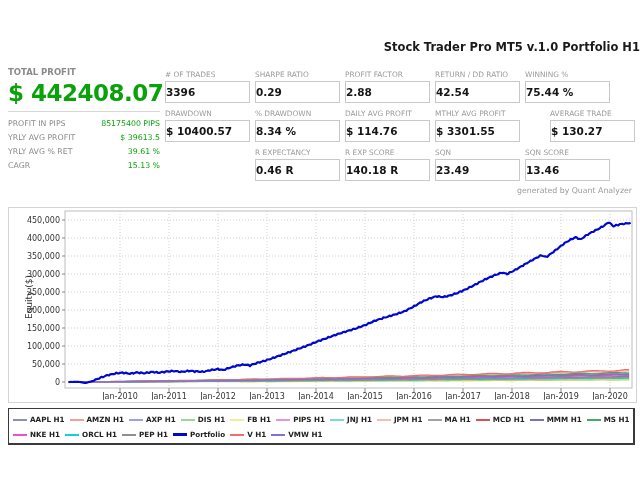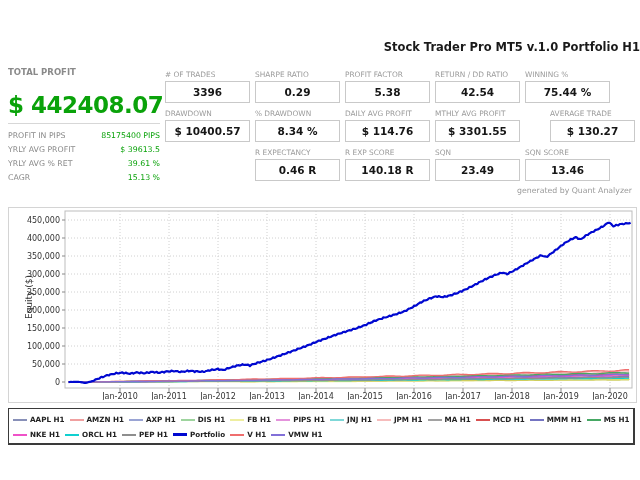--- a/index.html
+++ b/index.html
@@ -4,32 +4,32 @@
 <style>
   html,body{margin:0;padding:0;background:#fff;}
   .page{position:relative;width:640px;height:480px;background:#fff;overflow:hidden;
         font-family:"DejaVu Sans",sans-serif;}
   .title{position:absolute;top:40px;left:0;width:640px;text-align:right;
          font-size:11.5px;font-weight:bold;color:#1a1a1a;}
 
   
   .profit-panel{position:absolute;left:8px;top:67px;width:152px;}
   .pp-label{font-size:8.5px;font-weight:bold;color:#8a8a8a;}
-  .pp-value{font-size:23px;font-weight:bold;margin-top:15px;white-space:nowrap;letter-spacing:-0.5px;}
+  .pp-value{font-size:23px;font-weight:bold;margin-top:3px;white-space:nowrap;letter-spacing:-0.5px;}
   .pp-rule{border-top:1px solid #d7d7d7;margin-top:5px;margin-bottom:5px;}
   .pp-row{display:flex;justify-content:space-between;font-size:7.8px;line-height:14px;white-space:nowrap;}
   .pp-row .l{color:#8a8a8a;}
   .pp-row .v{font-weight:normal;}
 
   
   .stats-grid{position:absolute;left:165px;top:70px;width:470px;height:114px;}
   .stat-cell{position:absolute;width:90px;}
   .stat-label{font-size:7.4px;color:#9a9a9a;white-space:nowrap;height:11px;}
   .stat-box{width:83px;height:20px;border:1px solid #c9c9c9;background:#fff;
-            text-align:center;line-height:20px;font-size:10.5px;font-weight:bold;color:#161616;}
+            line-height:20px;font-size:10.5px;font-weight:bold;color:#161616;}
   .watermark{position:absolute;right:8px;top:186px;font-size:7.8px;color:#9a9a9a;}
 
   
   .chart-box{position:absolute;left:8px;top:207px;width:627px;height:194px;
              border:1px solid #d4d4d4;background:#fff;}
   .chart-box svg{display:block;}
 
   
   .legend-box{position:absolute;left:8px;top:408px;width:627px;height:37px;box-sizing:border-box;
               border:1px solid #3a3a3a;border-right-width:2px;border-bottom-width:2px;
@@ -74,21 +74,21 @@
       <div class="stat-cell" style="left: 0px; top: 0px;">
         <div class="stat-label"># OF TRADES</div>
         <div class="stat-box">3396</div>
       </div>
       <div class="stat-cell" style="left: 90px; top: 0px;">
         <div class="stat-label">SHARPE RATIO</div>
         <div class="stat-box">0.29</div>
       </div>
       <div class="stat-cell" style="left: 180px; top: 0px;">
         <div class="stat-label">PROFIT FACTOR</div>
-        <div class="stat-box">5.38</div>
+        <div class="stat-box">2.88</div>
       </div>
       <div class="stat-cell" style="left: 270px; top: 0px;">
         <div class="stat-label">RETURN / DD RATIO</div>
         <div class="stat-box">42.54</div>
       </div>
       <div class="stat-cell" style="left: 360px; top: 0px;">
         <div class="stat-label">WINNING %</div>
         <div class="stat-box">75.44 %</div>
       </div>
       <div class="stat-cell" style="left: 0px; top: 39px;">

